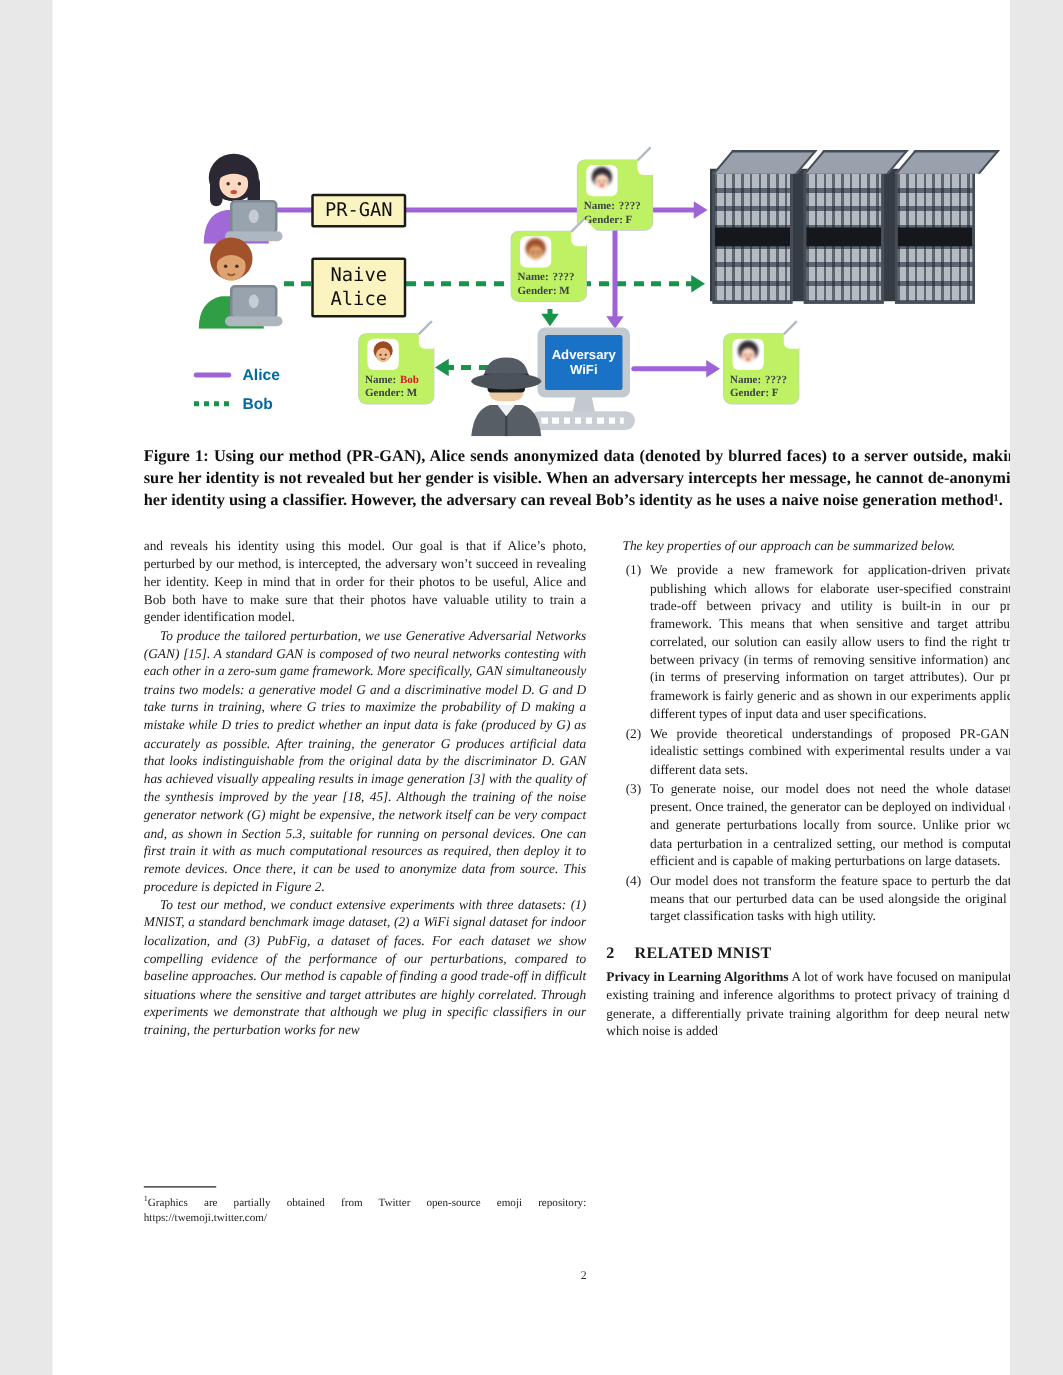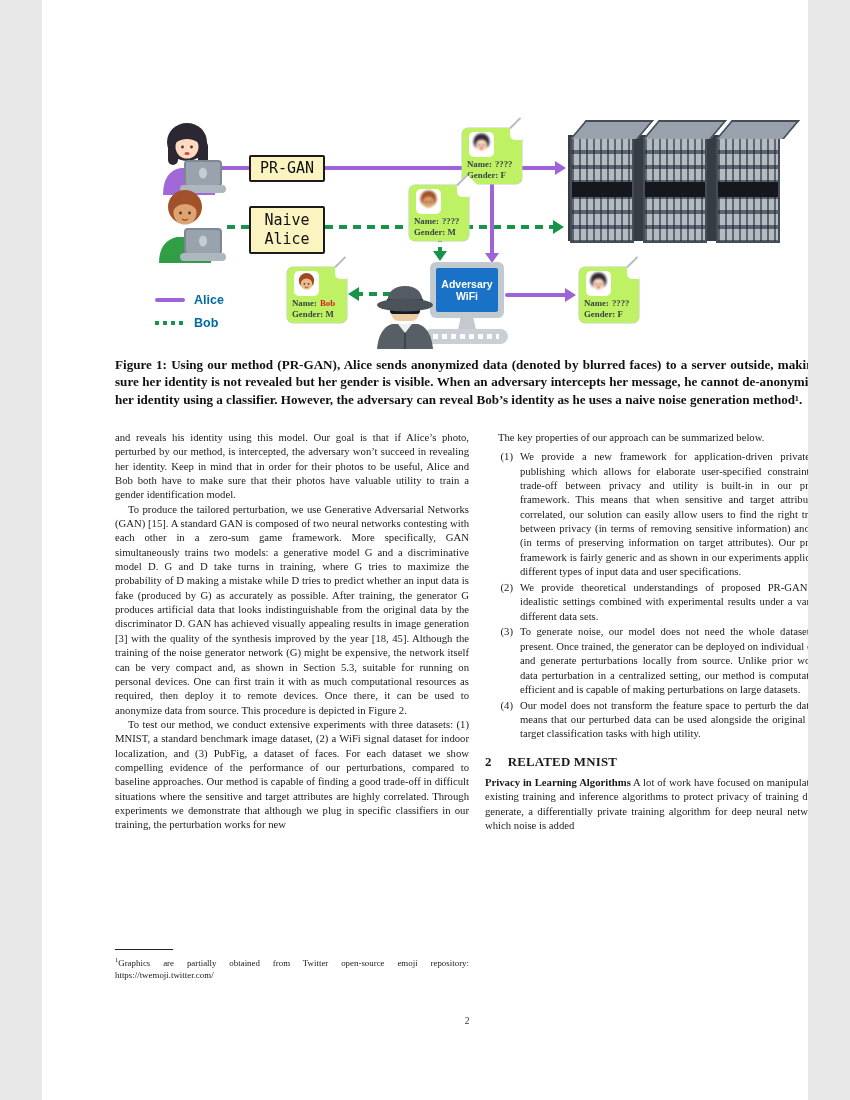--- a/index.html
+++ b/index.html
@@ -60,21 +60,21 @@
 
   
   .legend-row{position:absolute;display:flex;align-items:center;font-size:12.5px;font-weight:700;color:#0369a1;}
   .legend-swatch{width:30px;margin-right:9px;}
 
   
   .caption{position:absolute;left:73px;top:356px;width:705px;font-weight:700;font-size:13.1px;line-height:17.4px;
            text-align:justify;color:#111;}
   .col{position:absolute;top:430px;width:354px;font-size:10.7px;line-height:14.35px;text-align:justify;}
   .col-left{left:73px;} .col-right{left:443px;}
-  .para{margin:0;} .para.indent{text-indent:13px;}
+  .para{margin:0;} .para.indent{text-indent:13px;font-style:italic;}
   .klist{margin:5px 0 4px 0;padding-left:6px;}
   .li{display:flex;margin:1.5px 0;}
   .li .marker{flex:none;width:22px;text-align:right;margin-right:7px;}
   .li .li-text{flex:1;text-align:justify;}
   .sec-head{margin:14px 0 6px 0;font-size:12.9px;font-weight:700;letter-spacing:.2px;}
   .sec-head .num{margin-right:16px;}
   .footnote{position:absolute;left:73px;top:949px;width:354px;font-size:8.9px;line-height:11.8px;text-align:justify;}
   .fn-rule{width:58px;height:1px;background:#222;margin-bottom:4px;}
   .footnote sup{font-size:6.5px;}
   .pageno{position:absolute;left:0;top:1016px;width:850px;text-align:center;font-size:9.5px;color:#333;}

